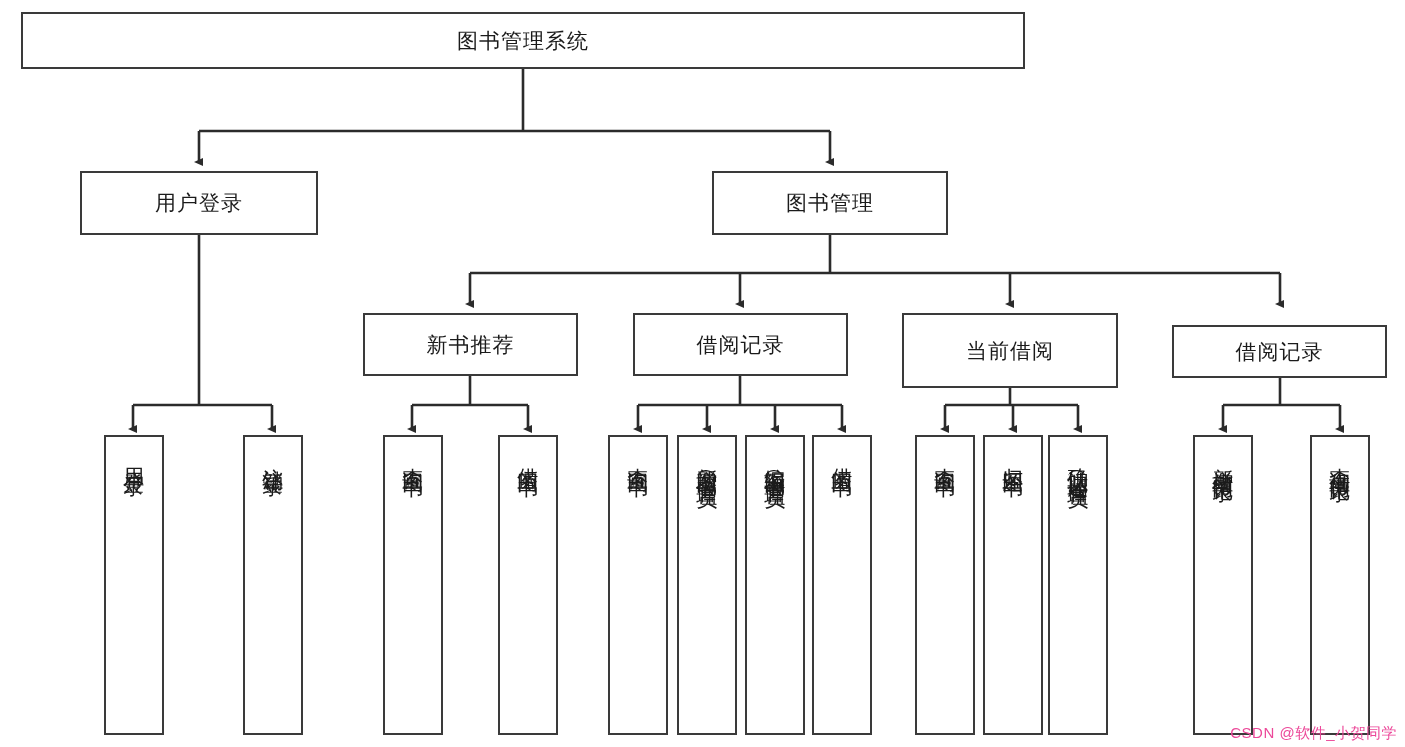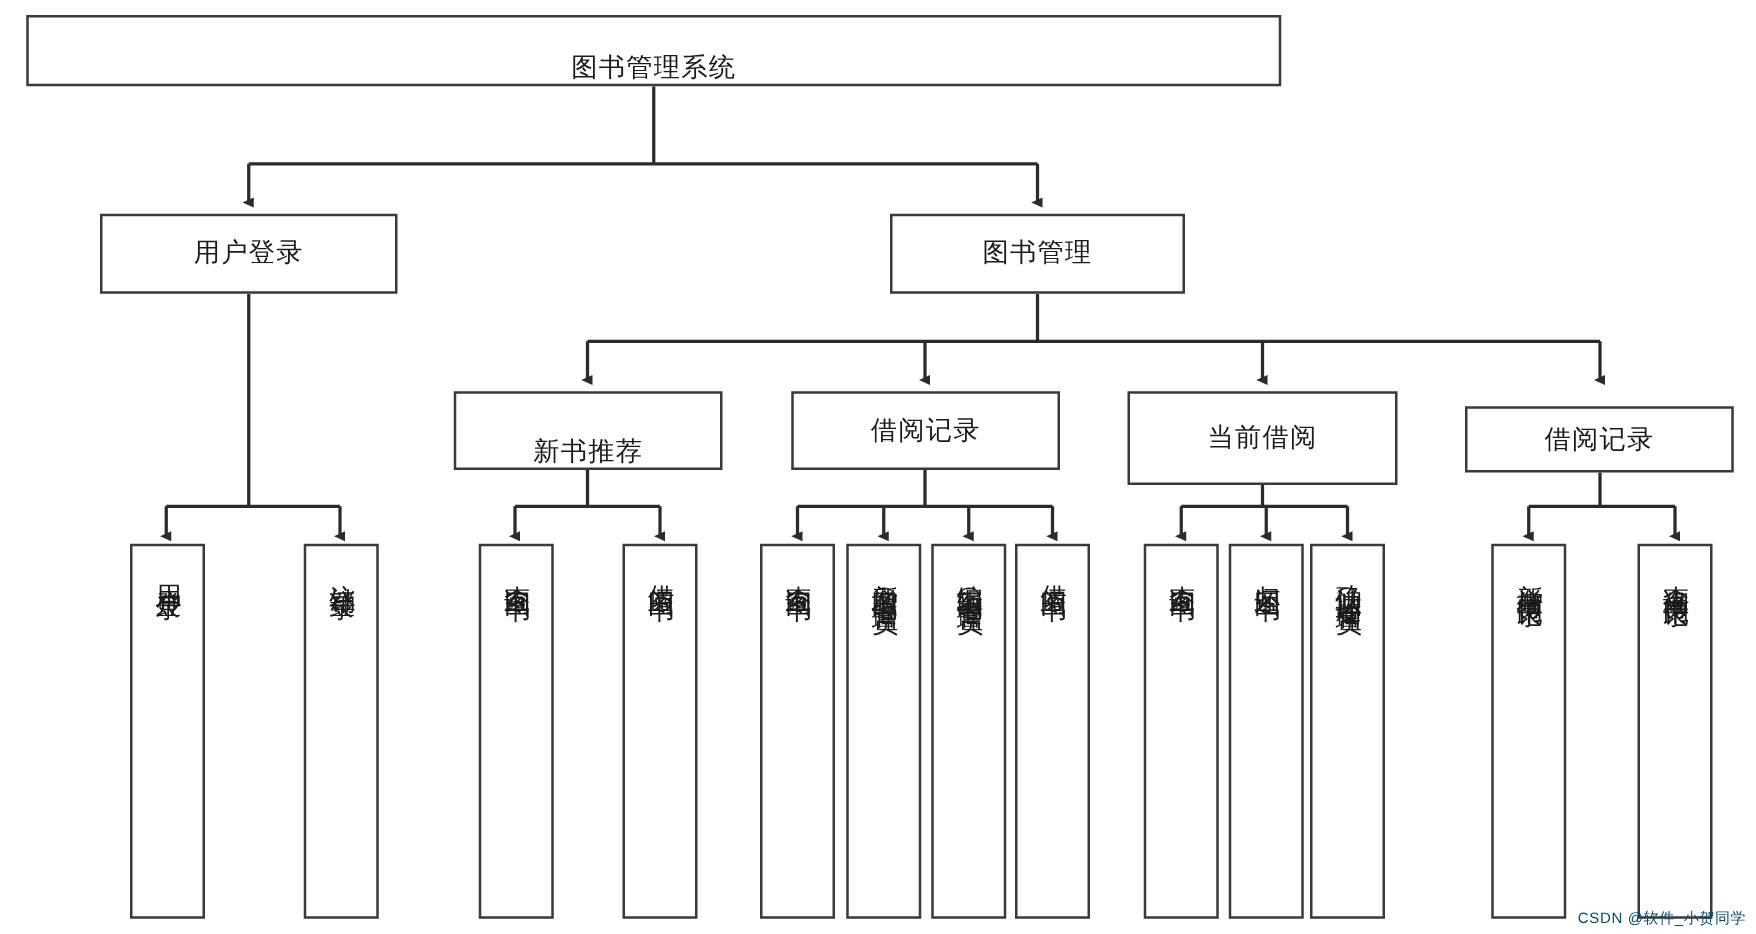--- a/index.html
+++ b/index.html
@@ -65,22 +65,22 @@
   }
   .node.vert.tall .label {
     padding-top: 0;
   }
 
   
   #watermark {
     position: absolute;
     right: 8px;
     bottom: 4px;
-    font-size: 12px;
-    color: #0c4a6e;
+    font-size: 15px;
+    color: #ec4899;
     white-space: nowrap;
     letter-spacing: 0.5px;
   }
 </style>
 </head>
 <body>
 
 <div id="canvas">
 
   <svg id="wires" viewBox="0 0 1405 747" width="1405" height="747" aria-hidden="true">
@@ -126,33 +126,33 @@
       <path d="M1013,405 L1013,429" marker-end="url(#arrow)"></path>
       <path d="M1078,405 L1078,429" marker-end="url(#arrow)"></path>
 
       <path d="M1280,376 L1280,405"></path>
       <path d="M1223,405 L1340,405"></path>
       <path d="M1223,405 L1223,429" marker-end="url(#arrow)"></path>
       <path d="M1340,405 L1340,429" marker-end="url(#arrow)"></path>
     </g>
   </svg>
 
-  <div class="node horiz root" style="left:21px; top:12px; width:1004px; height:57px;align-items:flex-end;">
+  <div class="node horiz root" style="left:21px; top:12px; width:1004px; height:57px;">
     <span class="label">图书管理系统</span>
   </div>
 
   <div class="node horiz" style="left:80px; top:171px; width:238px; height:64px;">
     <span class="label">用户登录</span>
   </div>
 
   <div class="node horiz" style="left:712px; top:171px; width:236px; height:64px;justify-content:center;">
     <span class="label">图书管理</span>
   </div>
 
-  <div class="node horiz" style="left:363px; top:313px; width:215px; height:63px;align-items:flex-end;">
+  <div class="node horiz" style="left:363px; top:313px; width:215px; height:63px;">
     <span class="label">新书推荐</span>
   </div>
 
   <div class="node horiz" style="left:633px; top:313px; width:215px; height:63px;">
     <span class="label">借阅记录</span>
   </div>
 
   <div class="node horiz" style="left:902px; top:313px; width:216px; height:75px;">
     <span class="label">当前借阅</span>
   </div>

